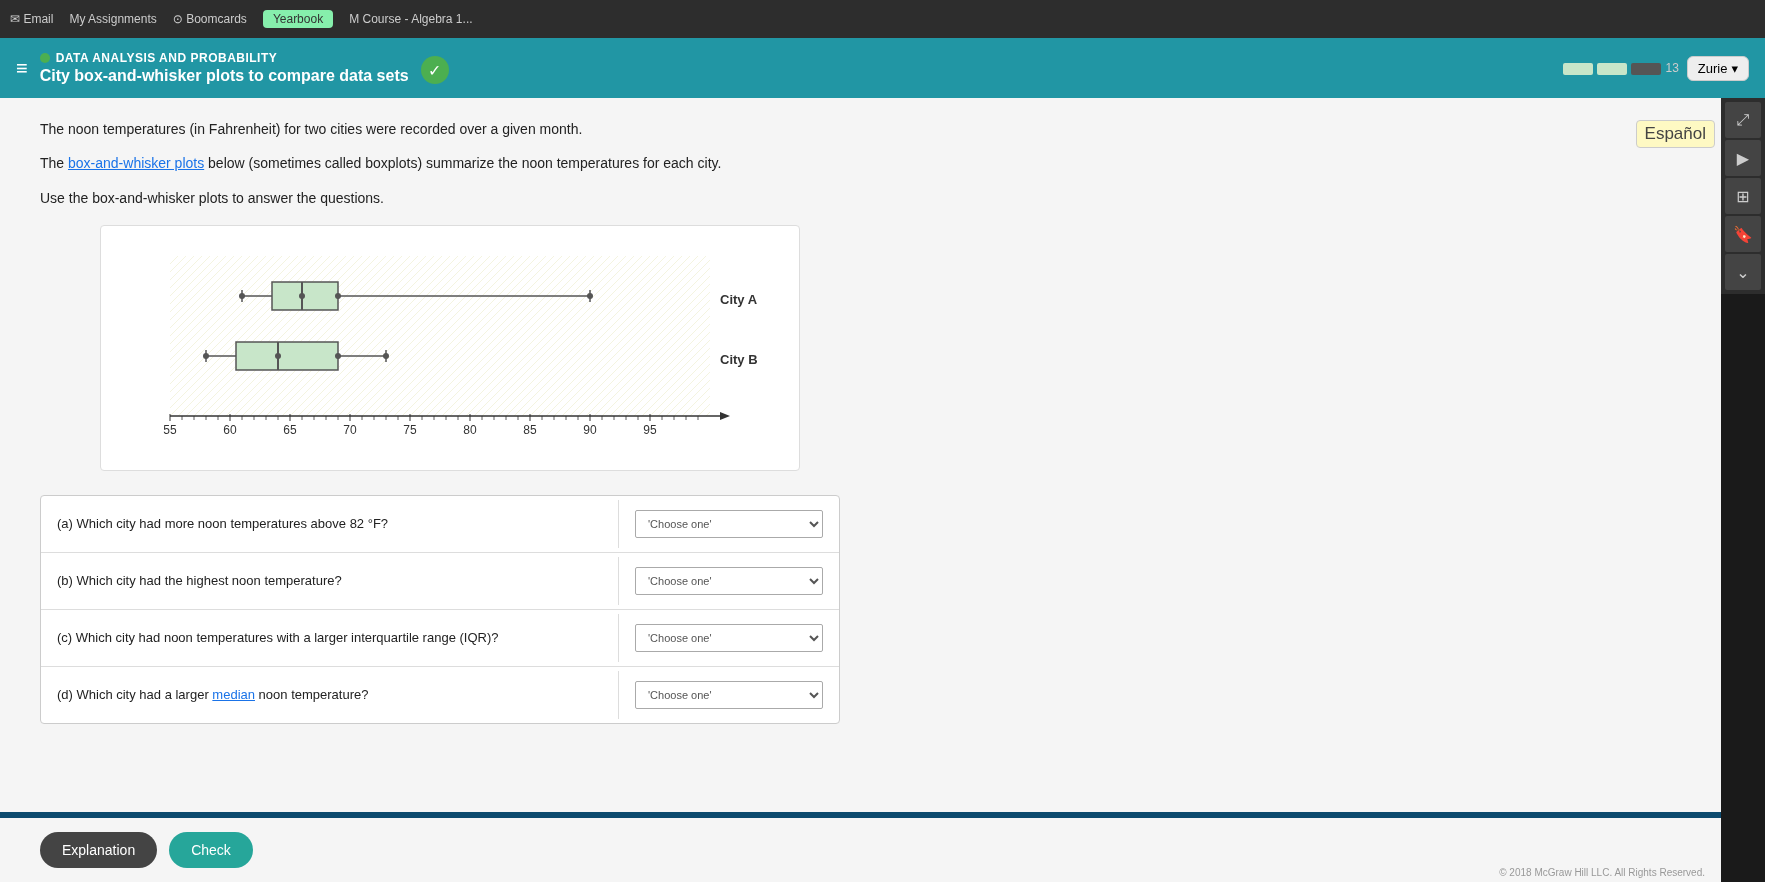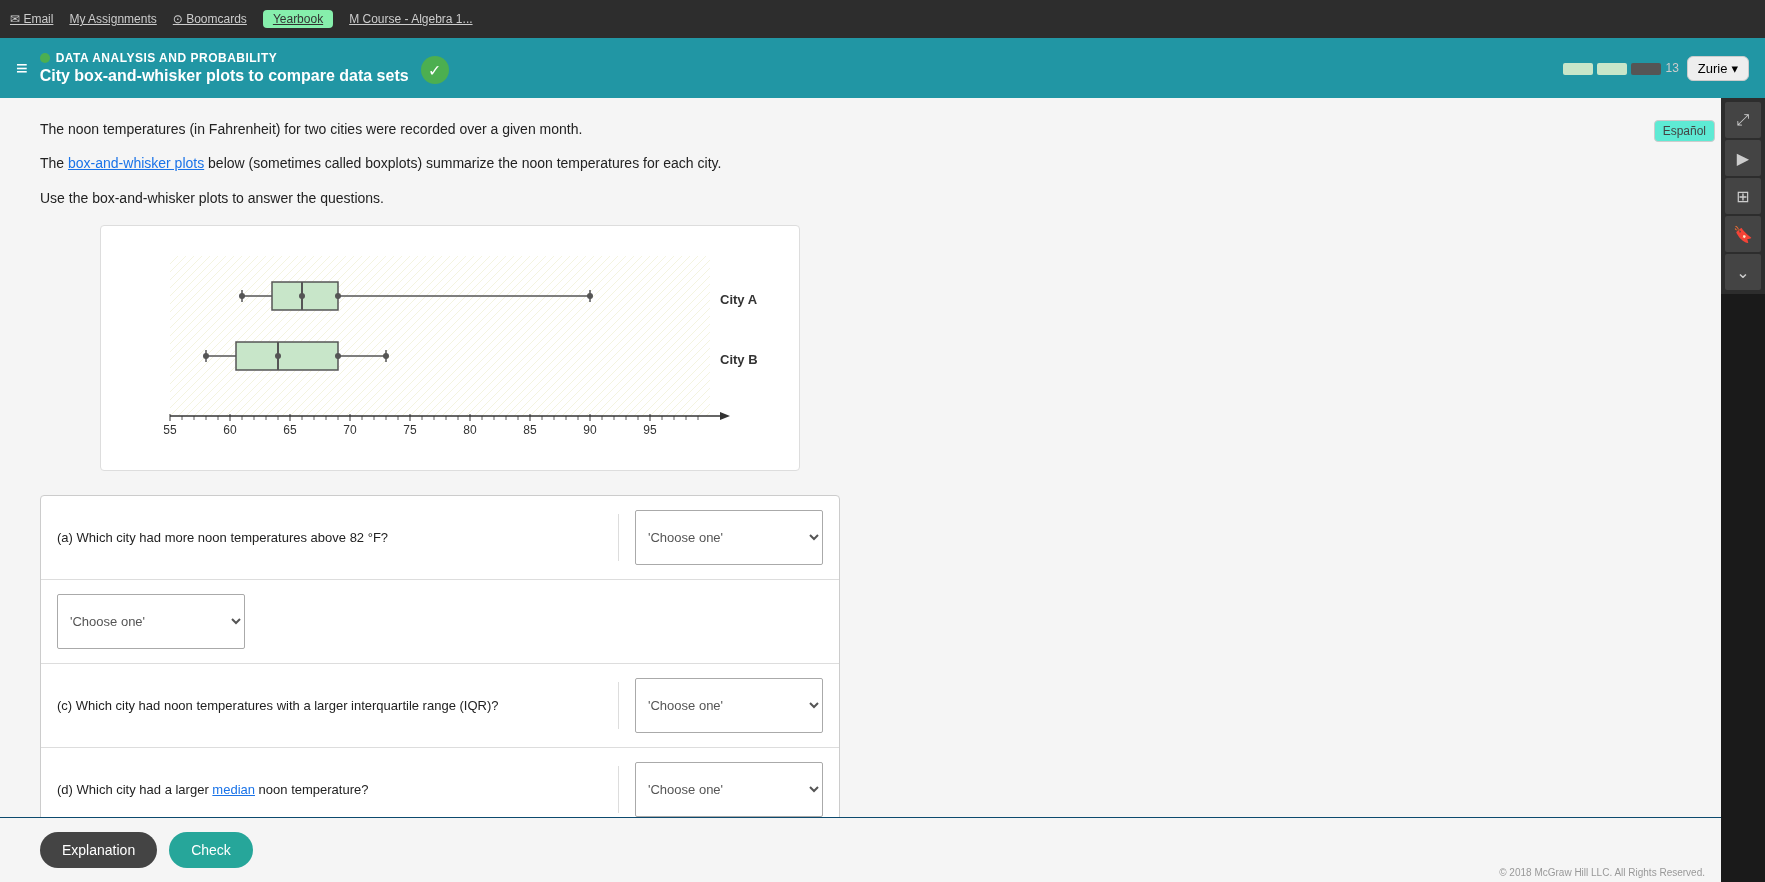--- a/index.html
+++ b/index.html
@@ -28,21 +28,20 @@
       gap: 16px;
       align-items: center;
     }
 
     .browser-bar .nav-link {
       display: flex;
       align-items: center;
       gap: 4px;
       cursor: pointer;
       color: #ccc;
-      text-decoration: underline;
     }
 
     .browser-bar .tab-active {
       background: #86efac;
       color: #333;
       padding: 2px 10px;
       border-radius: 4px;
     }
 
     
@@ -256,42 +255,42 @@
 
     .answer-cell {
       width: 220px;
       padding: 14px 16px;
       display: flex;
       align-items: center;
     }
 
     .choose-dropdown {
       width: 207px;
-      padding: 18px 8px;
-      font-size: 13px;
+      padding: 6px 8px;
+      font-size: 11px;
       border: 1px solid #aaa;
       border-radius: 2px;
       color: #555;
       background: white;
       cursor: pointer;
       appearance: auto;
     }
 
     
     .bottom-bar {
       position: fixed;
       bottom: 0;
       left: 0;
       right: 44px;
       background: #f5f5f5;
       padding: 14px 40px;
       display: flex;
       align-items: center;
       gap: 12px;
-      border-top: 1px solid #0c4a6e;
+      border-top: 6px solid #0c4a6e;
     }
 
     .explanation-btn {
       background: #444;
       color: white;
       border: none;
       border-radius: 20px;
       padding: 10px 22px;
       font-size: 14px;
       cursor: pointer;
@@ -312,25 +311,25 @@
       bottom: 4px;
       right: 60px;
       font-size: 10px;
       color: #999;
     }
 
     .espanol-btn {
       position: fixed;
       right: 50px;
       top: 120px;
-      background: #5eead4;
+      background: #fef9c3;
       border: 1px solid #ccc;
       border-radius: 4px;
       padding: 3px 8px;
-      font-size: 12px;
+      font-size: 17px;
       cursor: pointer;
       color: #444;
     }
   </style>
 </head>
 <body>
 
 <div class="browser-bar">
   <div class="nav-links">
     <span class="nav-link">✉ Email</span>
@@ -507,20 +506,23 @@
       <div class="answer-cell">
         <select class="choose-dropdown">
           <option>'Choose one'</option>
           <option>City A</option>
           <option>City B</option>
         </select>
       </div>
     </div>
 
     <div class="question-row">
+      <div class="question-cell">
+        <span>(b)  Which city had the highest noon temperature?</span>
+      </div>
       <div class="answer-cell">
         <select class="choose-dropdown">
           <option>'Choose one'</option>
           <option>City A</option>
           <option>City B</option>
         </select>
       </div>
     </div>
 
     <div class="question-row">

